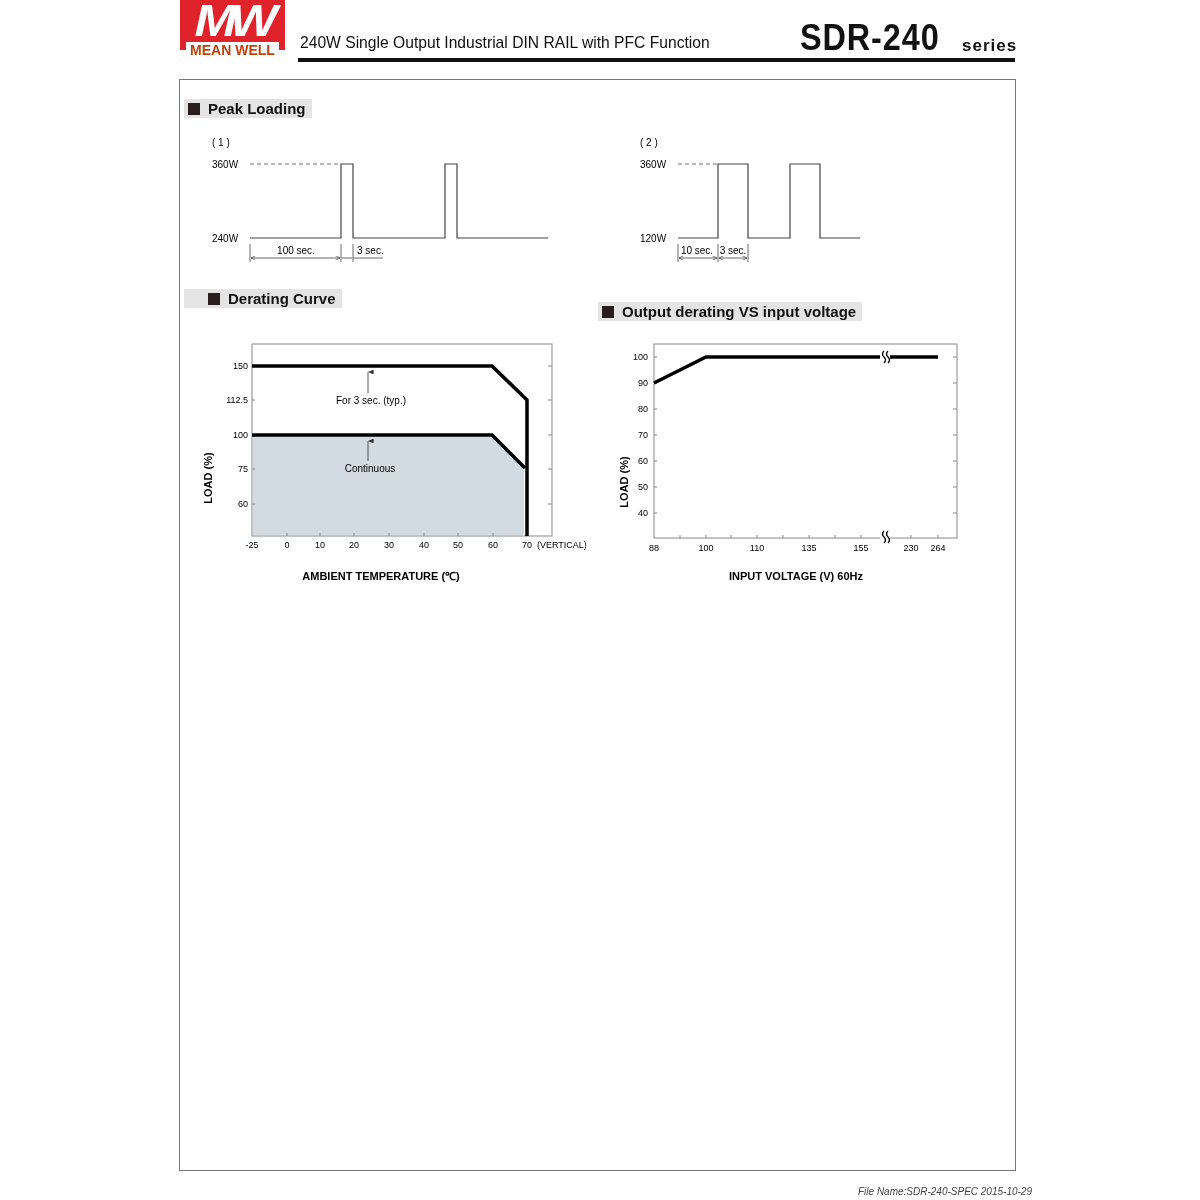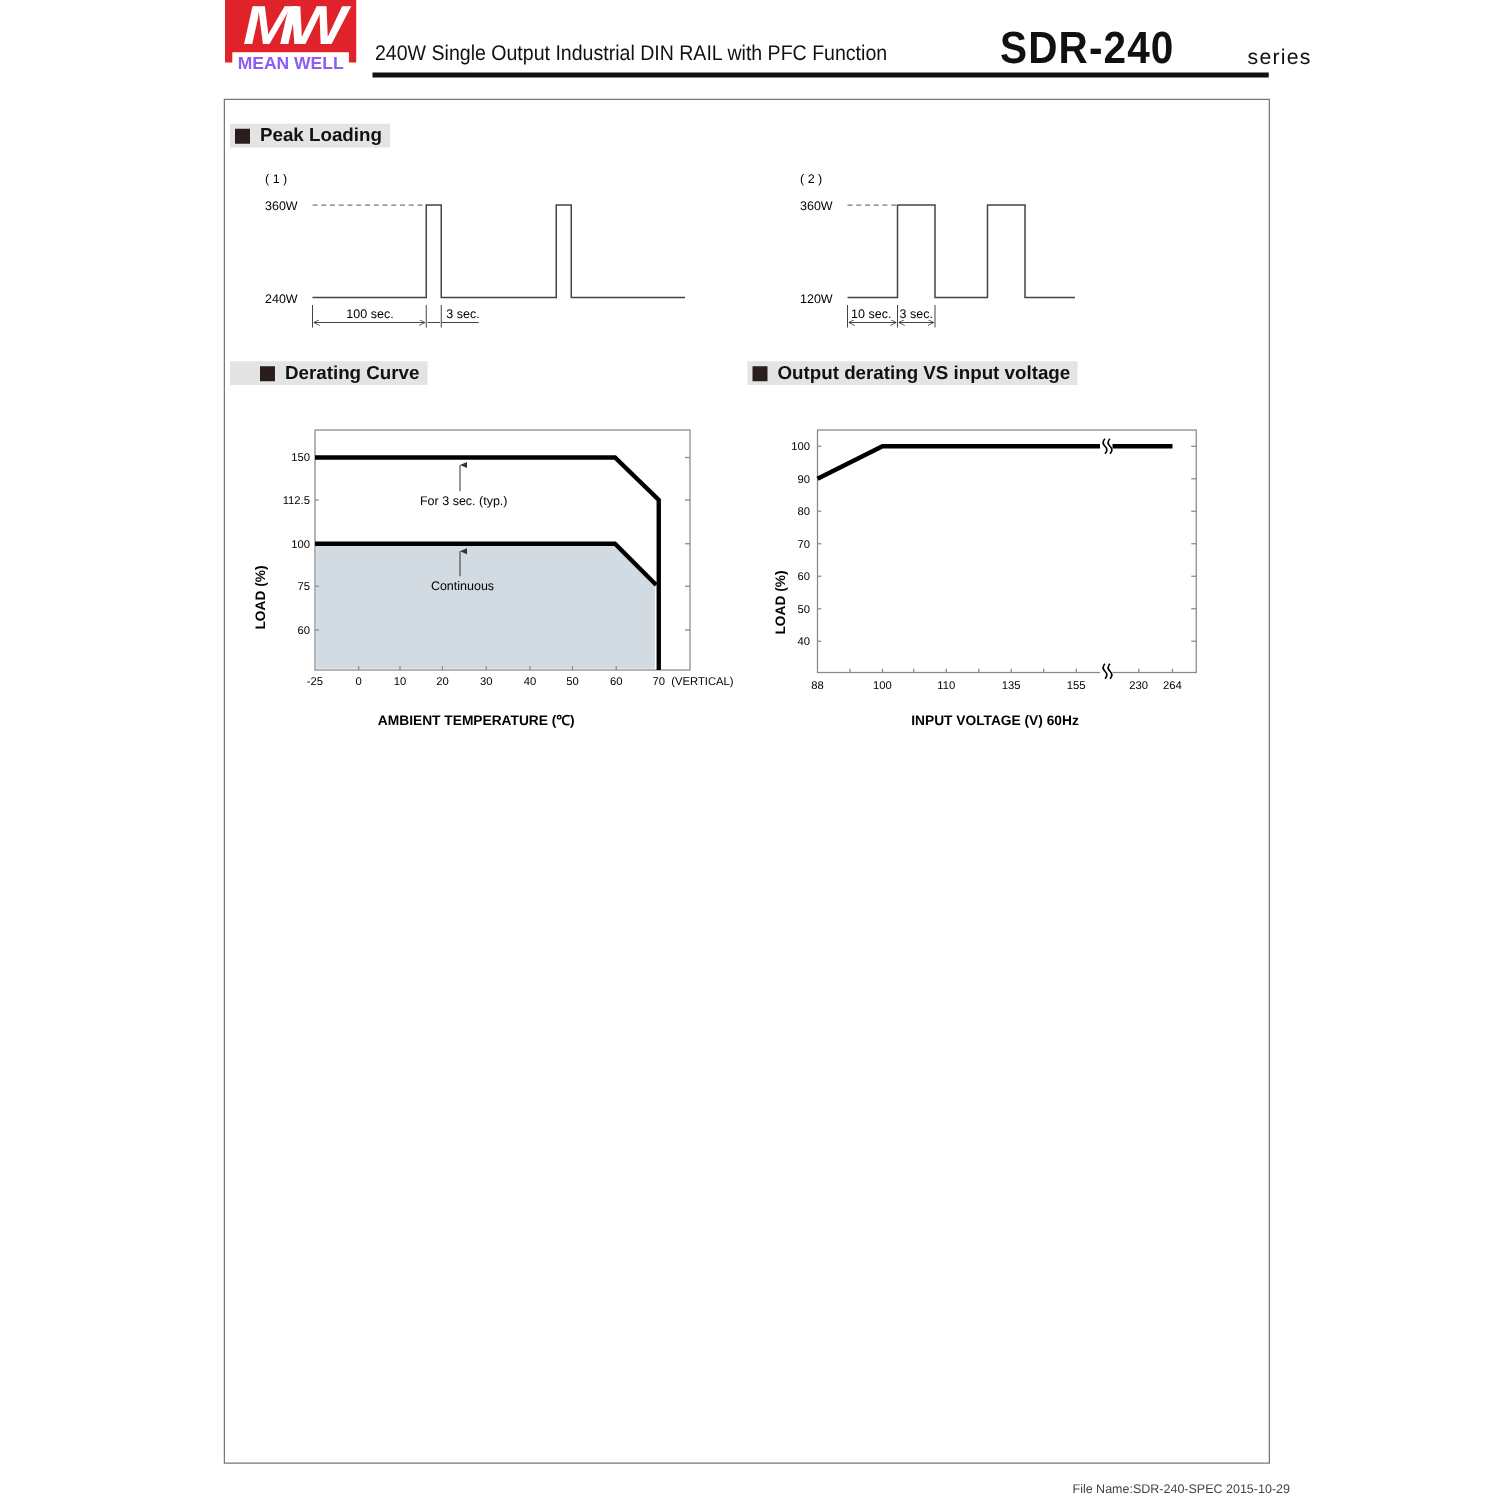--- a/index.html
+++ b/index.html
@@ -1,29 +1,29 @@
 <!DOCTYPE html>
 <html><head>
 <meta charset="utf-8">
 <style>
   html, body { margin:0; padding:0; background:#ffffff; }
   body { width:1200px; height:1200px; position:relative; overflow:hidden; font-family:"Liberation Sans", sans-serif; color:#111; }
   .abs { position:absolute; }
   .logo { left:180px; top:0; width:105px; height:50px; background:#e0232b; }
   .logo-mw { left:0; top:0; width:105px; height:42px; color:#fff; font-style:italic; font-weight:bold; font-size:44px; line-height:42px; text-align:center; letter-spacing:-6px; transform:scaleX(1.15); font-family:"Liberation Sans", sans-serif; }
-  .logo-name { left:6px; top:42px; width:91px; height:15px; background:#fff; border:1px solid #fff; color:#8b5cf6; font-weight:bold; font-size:14px; line-height:15px; text-align:center; }
+  .logo-name { left:6px; top:42px; width:91px; height:15px; background:#fff; border:1px solid #fff; color:#c2410c; font-weight:bold; font-size:14px; line-height:15px; text-align:center; }
   .doc-title { left:300px; top:33px; font-size:17px; line-height:20px; color:#111; transform:scaleX(0.92); transform-origin:left; white-space:nowrap; }
   .model { left:800px; top:18px; font-size:36px; font-weight:bold; line-height:40px; letter-spacing:1px; transform:scaleX(0.9); transform-origin:left; white-space:nowrap; }
-  .series { left:962px; top:37px; font-size:17px; font-weight:normal; line-height:18px; letter-spacing:1px;margin-left:36px; }
+  .series { left:962px; top:37px; font-size:17px; font-weight:bold; line-height:18px; letter-spacing:1px; }
   .rule { left:298px; top:58px; width:717px; height:4px; background:#111; }
   .frame { left:179px; top:79px; width:835px; height:1090px; border:1px solid #777; }
   .sec-head { height:19px; background:#e4e4e4; display:flex; align-items:center; padding:0 6px 0 4px; }
   .sec-sq { width:12px; height:12px; background:#2a1d1d; margin-right:8px; }
   .sec-label { font-weight:bold; font-size:15px; line-height:19px; white-space:nowrap; }
-  .footer { left:858px; top:1186px; font-size:10px; color:#444; white-space:nowrap; }
+  .footer { left:858px; top:1186px; font-size:10px; font-style:italic; color:#444; white-space:nowrap; }
   svg text { font-family:"Liberation Sans", sans-serif; }
 </style>
 </head>
 <body>
 
 <div class="abs logo">
   <div class="abs logo-mw">MW</div>
   <div class="abs logo-name">MEAN WELL</div>
 </div>
 <div class="abs doc-title">240W Single Output Industrial DIN RAIL with PFC Function</div>
@@ -34,21 +34,21 @@
 <div class="abs frame"></div>
 
 <div class="abs sec-head" style="left:184px; top:99px;">
   <div class="sec-sq"></div>
   <span class="sec-label">Peak Loading</span>
 </div>
 <div class="abs sec-head" style="left:184px; top:289px;padding-left:24px;">
   <div class="sec-sq"></div>
   <span class="sec-label">Derating Curve</span>
 </div>
-<div class="abs sec-head" style="left:598px; top:289px;justify-content:space-between;">
+<div class="abs sec-head" style="left:598px; top:302px;justify-content:space-between;">
   <div class="sec-sq"></div>
   <span class="sec-label">Output derating VS input voltage</span>
 </div>
 
 <svg class="abs" style="left:0; top:0;" width="1200" height="1200">
   <defs>
     <marker id="arrL" markerWidth="6" markerHeight="6" refX="0" refY="3" orient="auto">
         <path d="M6,0 L0,3 L6,6" fill="none" stroke="#333" stroke-width="0.8"></path>
       </marker>
     <marker id="arrR" markerWidth="6" markerHeight="6" refX="6" refY="3" orient="auto">

